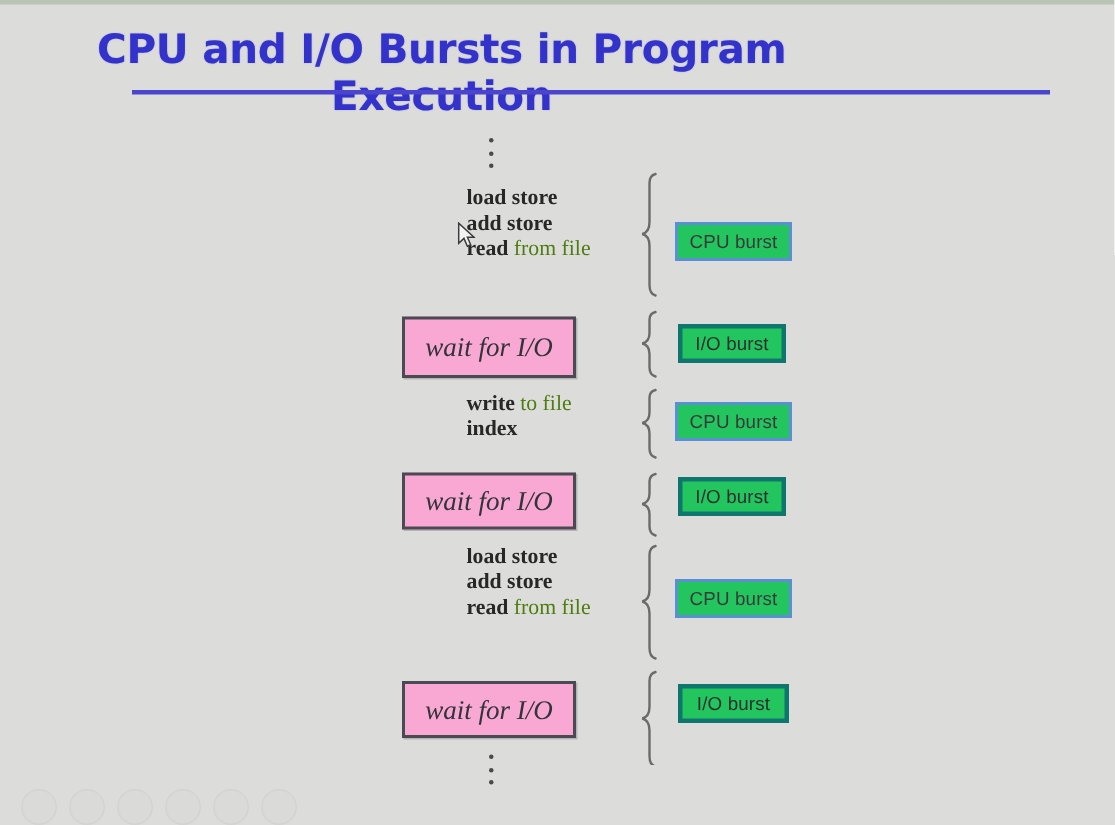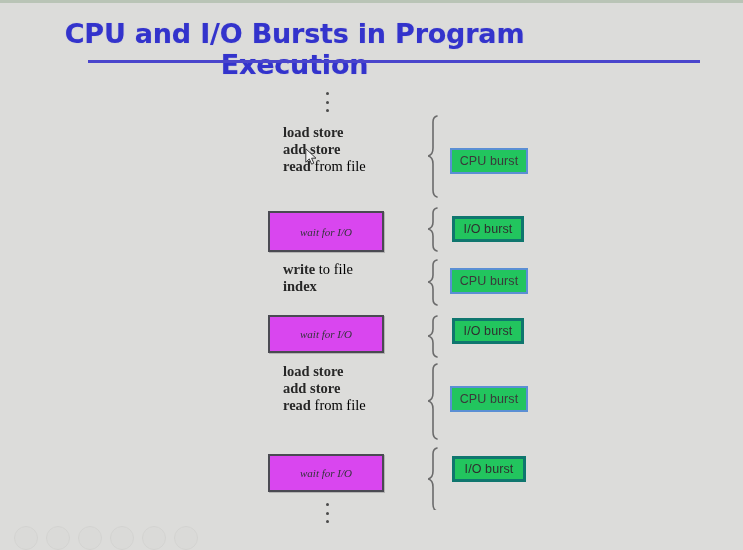--- a/index.html
+++ b/index.html
@@ -57,24 +57,25 @@
     font-family: "Liberation Serif", serif;
     font-size: 14.5px;
     line-height: 17px;
     color: #2c2c2c;
     white-space: nowrap;
   }
   .code-block .ln { display: block; }
   .code-block b {
     font-weight: bold;
     color: #272727;
+    margin-left: 28px;
   }
   .code-block .soft {
     font-weight: normal;
-    color: #000000;
+    color: #4d7c0f;
   }
 
   
   .vdots {
     position: absolute;
     width: 10px;
     display: flex;
     flex-direction: column;
     align-items: center;
     justify-content: space-between;
@@ -84,28 +85,28 @@
     width: 3px;
     height: 3px;
     background: #4a4a4a;
     border-radius: 50%;
   }
 
   
   .wait-box {
     position: absolute;
     box-sizing: border-box;
-    background: #d946ef;
+    background: #f9a8d4;
     border: 2px solid #4a4a52;
     display: flex;
     align-items: center;
     justify-content: center;
     font-family: "Liberation Serif", serif;
     font-style: italic;
-    font-size: 11px;
+    font-size: 18px;
     color: #33333a;
     box-shadow: 1px 1px 0 rgba(0,0,0,0.18);
   }
 
   
   .brace-layer {
     position: absolute;
     left: 428px;
     top: 108px;
     width: 26px;

